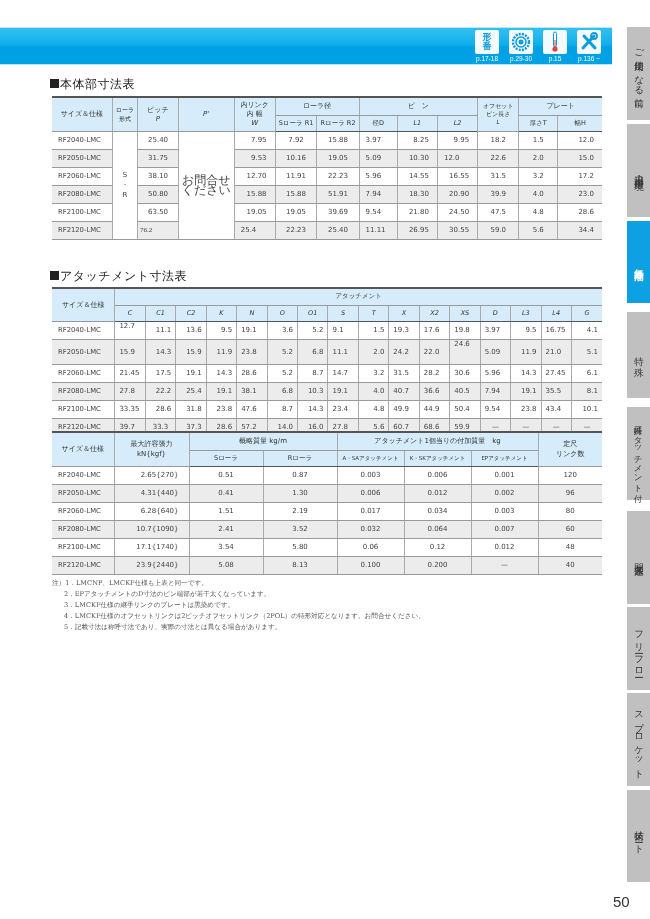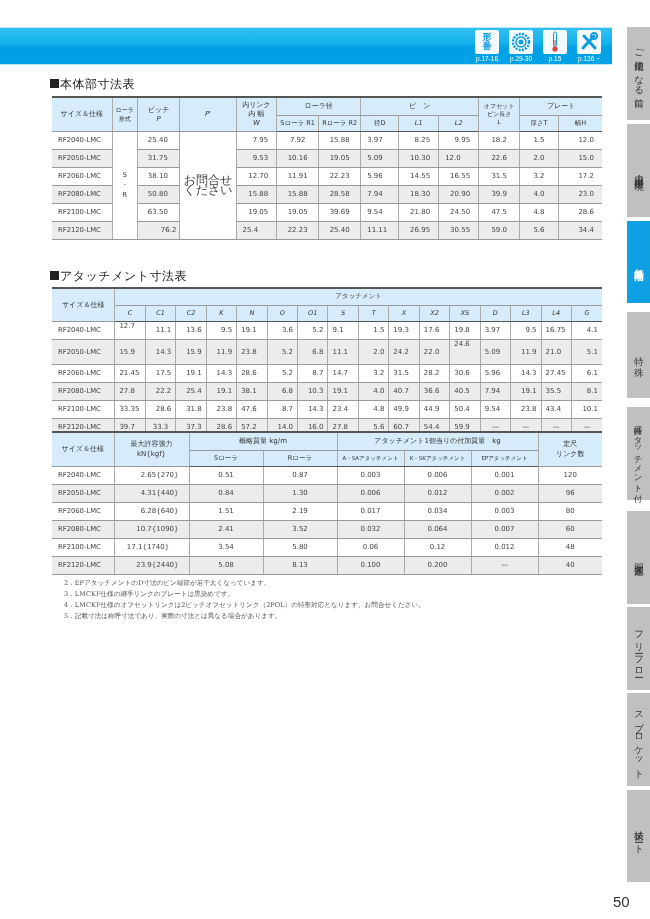--- a/index.html
+++ b/index.html
@@ -194,21 +194,21 @@
       <td class="r">16.55</td>
       <td>31.5</td>
       <td>3.2</td>
       <td class="r">17.2</td>
     </tr>
     <tr class="shade">
       <td class="name d">RF2080-LMC</td>
       <td class="l d" style="padding-left:10px;">50.80</td>
       <td class="r d">15.88</td>
       <td class="d">15.88</td>
-      <td class="d">28.58</td>
+      <td class="d">51.91</td>
       <td class="l d">7.94</td>
       <td class="r d">18.30</td>
       <td class="r d">20.90</td>
       <td class="d">39.9</td>
       <td class="d">4.0</td>
       <td class="r d">23.0</td>
     </tr>
     <tr>
       <td class="name">RF2100-LMC</td>
       <td class="l" style="padding-left:10px;">63.50</td>
@@ -217,21 +217,21 @@
       <td>39.69</td>
       <td class="l">9.54</td>
       <td class="r">21.80</td>
       <td class="r">24.50</td>
       <td>47.5</td>
       <td>4.8</td>
       <td class="r">28.6</td>
     </tr>
     <tr class="shade">
       <td class="name d">RF2120-LMC</td>
-      <td class="l d" style="padding-left:23px;">76.2</td>
+      <td class="l d" style="padding-left:2px;font-family:Liberation Serif, serif;">76.2</td>
       <td class="l d">25.4</td>
       <td class="d">22.23</td>
       <td class="d">25.40</td>
       <td class="l d">11.11</td>
       <td class="r d">26.95</td>
       <td class="r d">30.55</td>
       <td class="d">59.0</td>
       <td class="d">5.6</td>
       <td class="r d">34.4</td>
     </tr>
@@ -385,21 +385,21 @@
         <td class="d l" style="padding: 0px 0px 0px 4px;">39.7</td>
         <td class="d r" style="padding: 0px 7px 0px 0px;">33.3</td>
         <td class="d r" style="padding: 0px 4px 0px 0px;">37.3</td>
         <td class="d r" style="padding: 0px 4px 0px 0px;">28.6</td>
         <td class="d l" style="padding: 0px 0px 0px 4px;">57.2</td>
         <td class="d r" style="padding: 0px 4px 0px 0px;">14.0</td>
         <td class="d r" style="padding: 0px 4px 0px 0px;">16.0</td>
         <td class="d l" style="padding: 0px 0px 0px 4px;">27.8</td>
         <td class="d r" style="padding: 0px 4px 0px 0px;">5.6</td>
         <td class="d l" style="padding: 0px 0px 0px 4px;">60.7</td>
-        <td class="d l" style="padding: 0px 0px 0px 4px;">54.4</td>
+        <td class="d l" style="padding: 0px 0px 0px 4px;">68.6</td>
         <td class="d l" style="padding: 0px 0px 0px 4px;">59.9</td>
         <td class="d" style="padding: 0px;">—</td>
         <td class="d" style="padding: 0px;">—</td>
         <td class="d" style="padding: 0px;">—</td>
         <td class="d" style="padding: 0px;">—</td>
       </tr>
     </tbody>
 </table>
 
 <table class="t" style="left:52px; top:431px; width:550px;">
@@ -440,21 +440,21 @@
         <td class="d">0.51</td>
         <td class="d">0.87</td>
         <td class="d">0.003</td>
         <td class="d">0.006</td>
         <td class="d">0.001</td>
         <td class="d">120</td>
       </tr>
       <tr class="shade">
         <td class="d name">RF2050-LMC</td>
         <td class="d r" style="padding-right: 10px;">4.31{440}</td>
-        <td class="d">0.84</td>
+        <td class="d">0.41</td>
         <td class="d">1.30</td>
         <td class="d">0.006</td>
         <td class="d">0.012</td>
         <td class="d">0.002</td>
         <td class="d">96</td>
       </tr>
       <tr>
         <td class="d name">RF2060-LMC</td>
         <td class="d r" style="padding-right: 10px;">6.28{640}</td>
         <td class="d">1.51</td>
@@ -469,21 +469,21 @@
         <td class="d r" style="padding-right: 10px;">10.7{1090}</td>
         <td class="d">2.41</td>
         <td class="d">3.52</td>
         <td class="d">0.032</td>
         <td class="d">0.064</td>
         <td class="d">0.007</td>
         <td class="d">60</td>
       </tr>
       <tr>
         <td class="d name">RF2100-LMC</td>
-        <td class="d r" style="padding-right: 10px; text-align: center;">17.1{1740}</td>
+        <td class="d r" style="padding-right: 10px;">17.1{1740}</td>
         <td class="d">3.54</td>
         <td class="d">5.80</td>
         <td class="d">0.06</td>
         <td class="d">0.12</td>
         <td class="d">0.012</td>
         <td class="d">48</td>
       </tr>
       <tr class="shade">
         <td class="d name">RF2120-LMC</td>
         <td class="d r" style="padding-right: 10px;">23.9{2440}</td>
@@ -491,20 +491,21 @@
         <td class="d">8.13</td>
         <td class="d">0.100</td>
         <td class="d">0.200</td>
         <td class="d">—</td>
         <td class="d">40</td>
       </tr>
     </tbody>
 </table>
 
 <div class="notes">
+  <div class="n">注）1．LMCNP、LMCKF仕様も上表と同一です。</div>
   <div class="n ind">2．EPアタッチメントのD寸法のピン端部が若干太くなっています。</div>
   <div class="n ind">3．LMCKF仕様の継手リンクのプレートは黒染めです。</div>
   <div class="n ind">4．LMCKF仕様のオフセットリンクは2ピッチオフセットリンク（2POL）の特形対応となります。お問合せください。</div>
   <div class="n ind">5．記載寸法は称呼寸法であり、実際の寸法とは異なる場合があります。</div>
 </div>
 
 <div class="sidetab" style="top:27px;height:93px;">
     <span>ご使用になる前に</span>
   </div>
 <div class="sidetab" style="top:124px;height:93px;">

